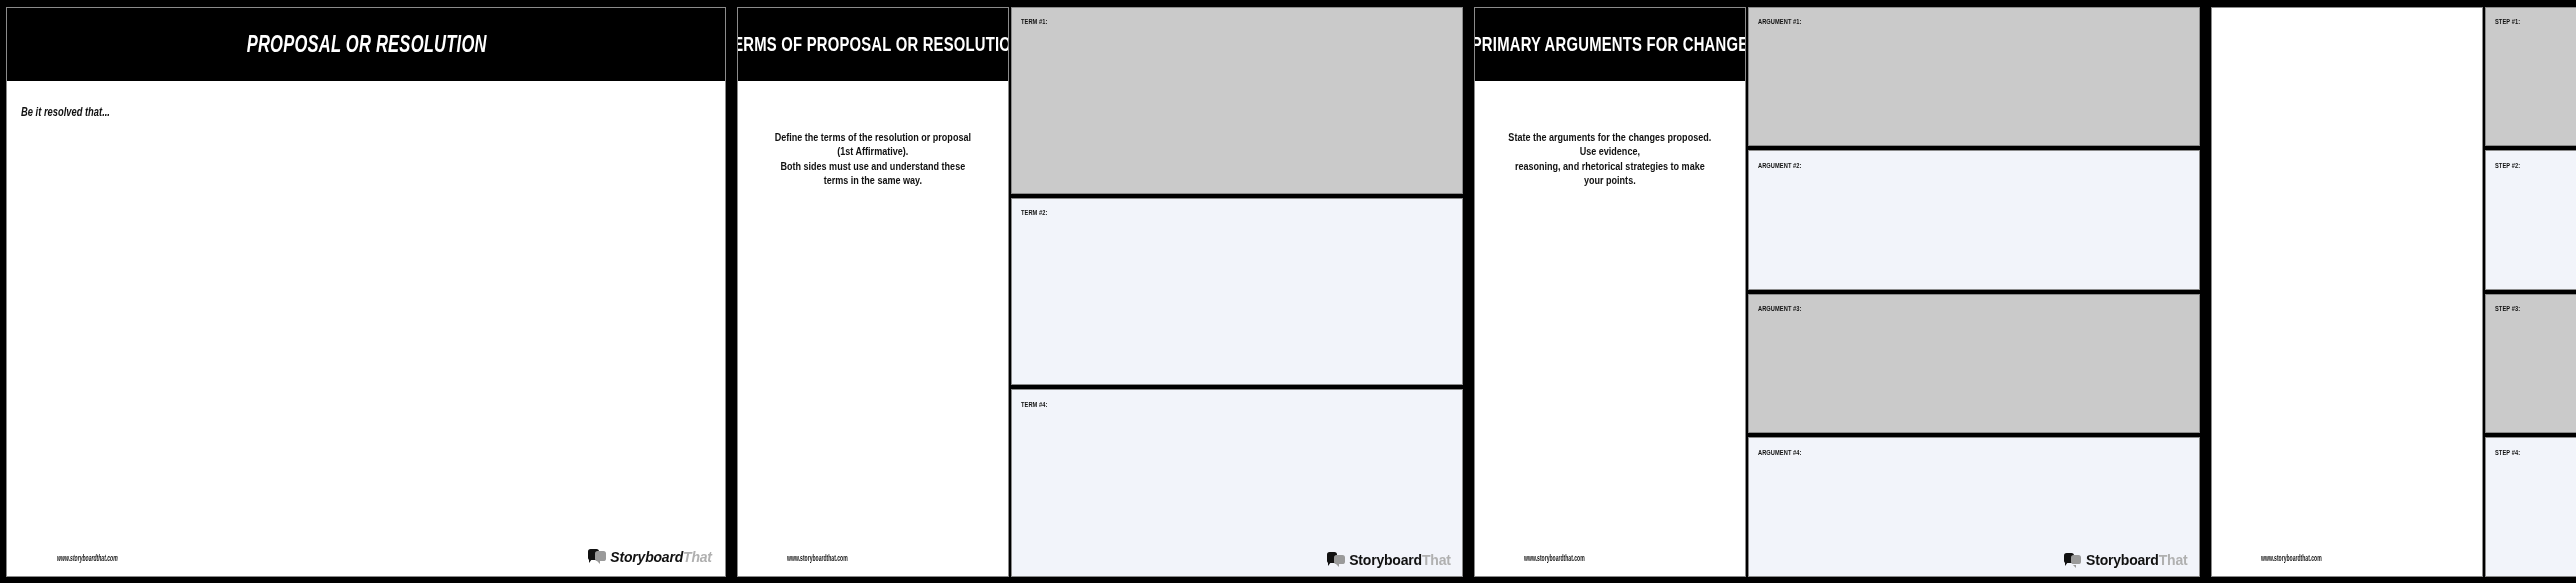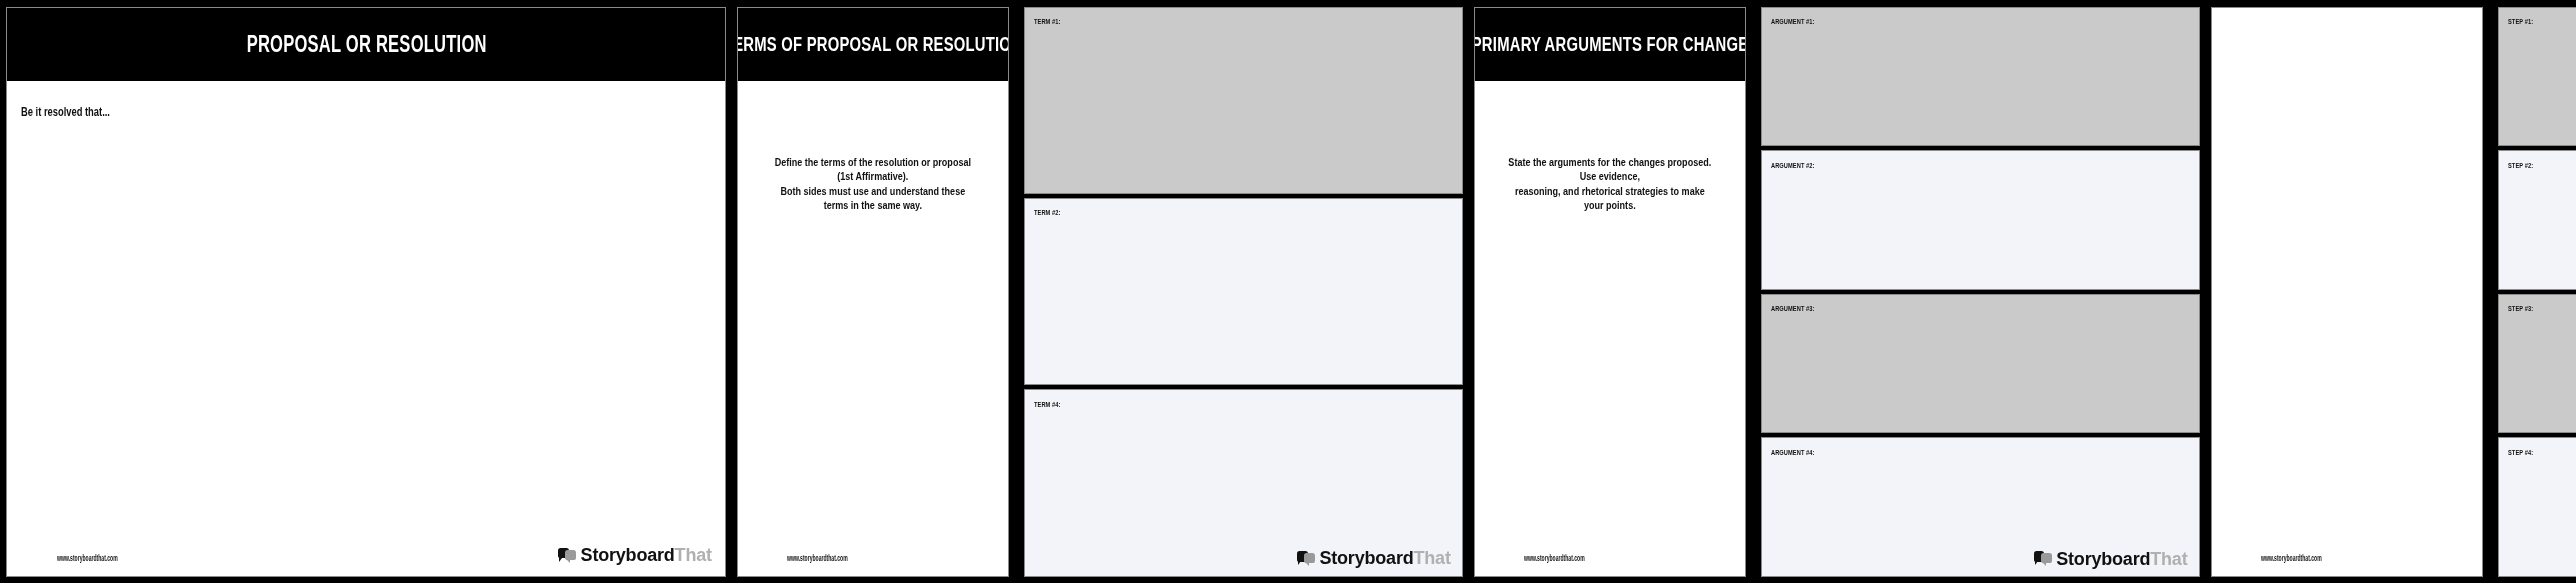--- a/index.html
+++ b/index.html
@@ -30,21 +30,21 @@
   .panel-split { width:726px; margin-left:10.8px; }
 
   
   .cell {
     position:relative;
     background:#fff;
     border:0.5px solid #8b8b8b;
     overflow:hidden;
   }
 
-  .cell-full { width:100%; height:100%; display:flex; flex-direction:column; }
+  .cell-full { width:100%; height:100%; display:flex; flex-direction:column;font-style:italic; }
 
   .cell-text {
     width:272px; height:100%;
     display:flex; flex-direction:column;
     flex-shrink:0;
   }
 
   
   .hdr {
     background:#000;
@@ -90,21 +90,20 @@
 
   .lead-center {
     position:absolute;
     left:6.2px; right:6.2px;
     top:49px;
     text-align:center;
     font-weight:bold;
     font-size:11.3px;
     line-height:1.28;
     color:#111;
-    margin-top:25px;
   }
   .lead-center span { display:block; transform:scaleX(0.80); }
 
   
   .cell-footer {
     position:absolute;
     left:0; right:0; bottom:0;
     height:41px;
     margin-left:36px;
   }
@@ -151,33 +150,33 @@
     border-radius:2.6px;
   }
   .bub-grey:after {
     content:""; position:absolute;
     left:2.1px; bottom:-3.1px;
     width:0; height:0;
     border-right:3.1px solid #9a9a9a;
     border-bottom:3.6px solid transparent;
   }
   .logo-word {
-    font-size:18px;
+    font-size:14px;
     font-weight:600;
     letter-spacing:-0.2px;
     line-height:1;
   }
   .logo-word .w-dark { color:#111; }
   .logo-word .w-grey { color:#b0b0b0; }
 
   
   .boxes-col {
     flex:1;
     height:100%;
-    margin-left:15px;
+    margin-left:2px;
     display:flex;
     flex-direction:column;
     gap:4.1px;
     background:#000;
   }
   .box {
     flex:1;
     position:relative;
     border:0.5px solid #8b8b8b;
     overflow:hidden;

